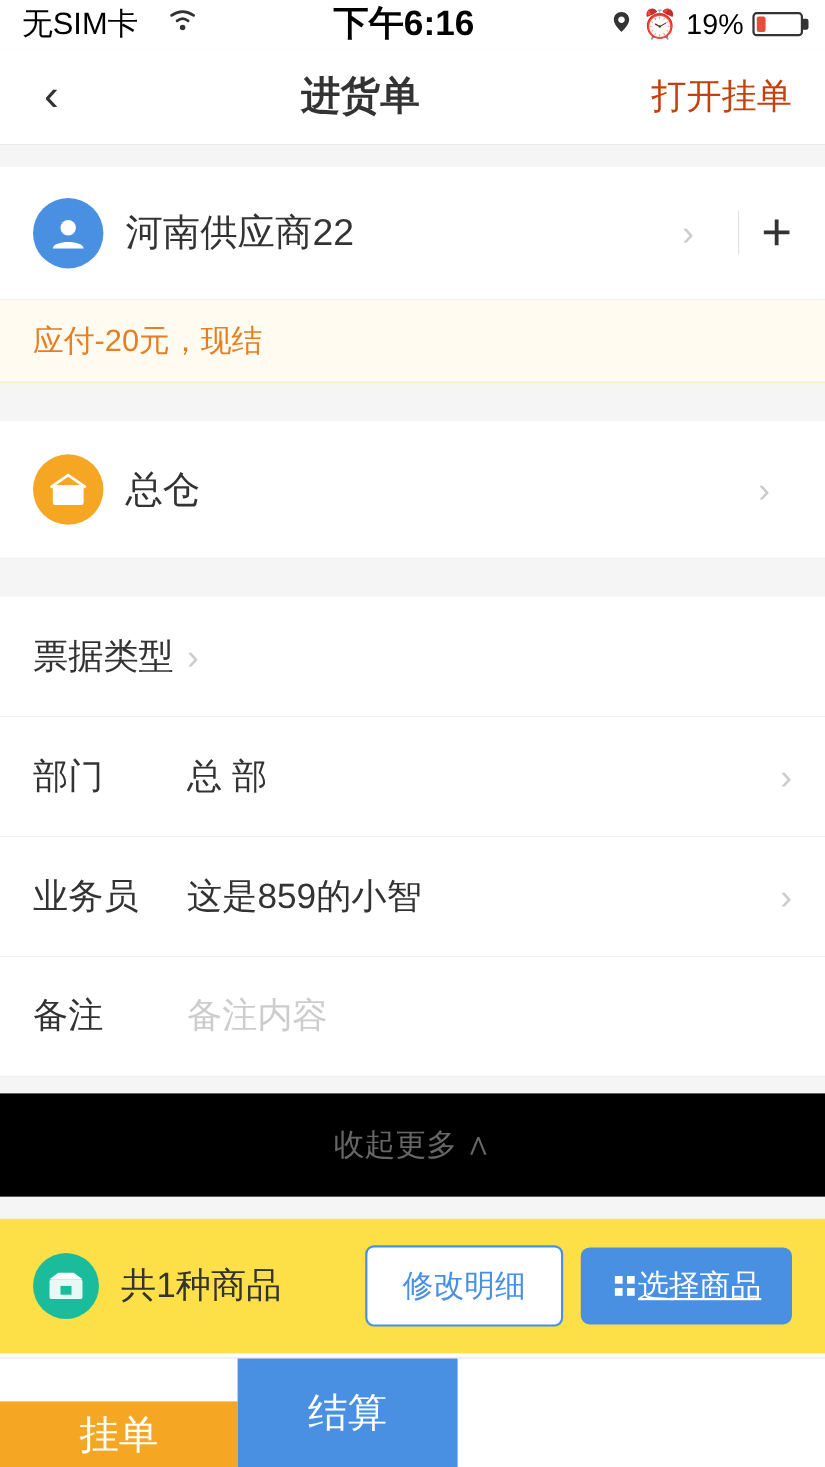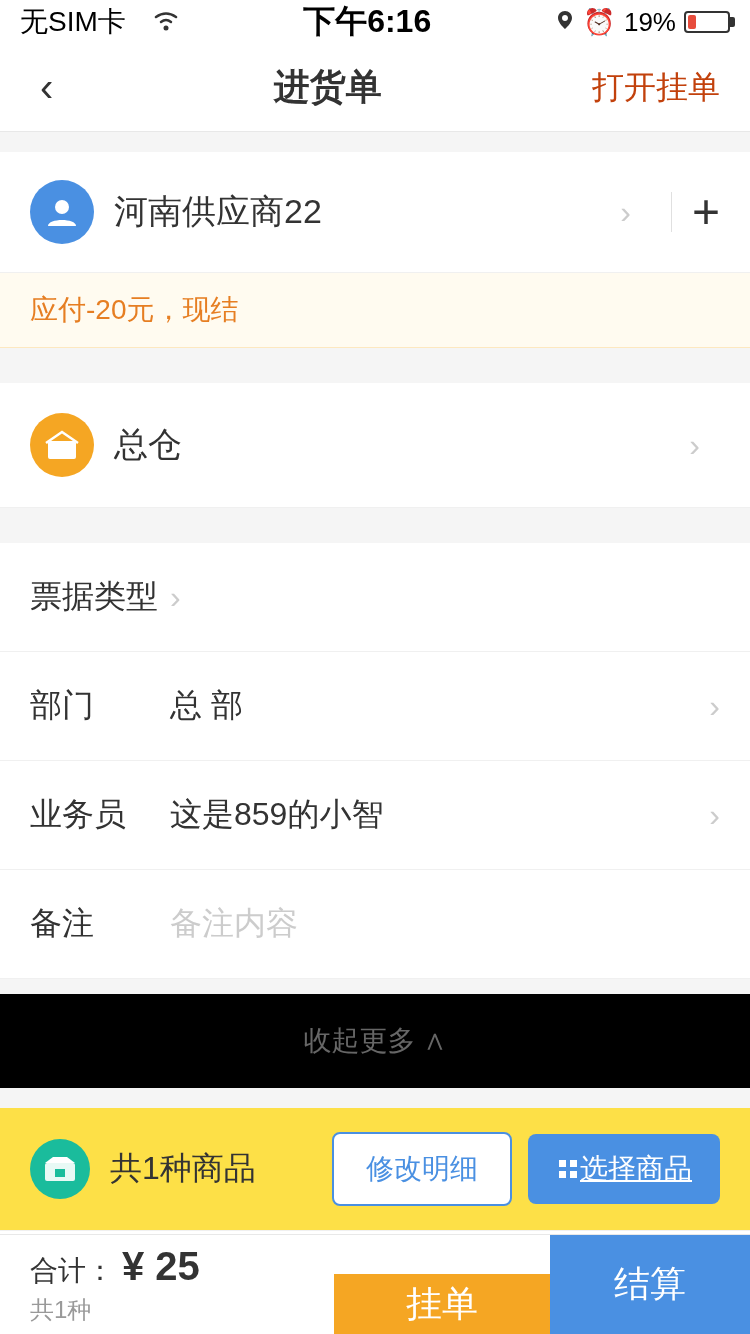--- a/index.html
+++ b/index.html
@@ -17,21 +17,21 @@
     .status-bar {
       background: #fff;
       height: 44px;
       display: flex;
       align-items: center;
       justify-content: space-between;
       padding: 0 20px;
       font-size: 28px;
       font-weight: 500;
     }
-    .status-left { display: flex; align-items: center; gap: 25px; }
+    .status-left { display: flex; gap: 25px; }
     .status-center { font-size: 32px; font-weight: 600; }
     .status-right { display: flex; align-items: center; gap: 8px; font-size: 26px; }
     .battery-icon {
       width: 46px; height: 22px;
       border: 2px solid #333;
       border-radius: 4px;
       position: relative;
       display: flex;
       align-items: center;
       padding: 2px;
@@ -471,22 +471,15 @@
       <span>¥5 x </span>
       <span class="price-highlight">5千克</span>
       <span> = </span>
       <span class="price-highlight">¥25</span>
     </div>
   </div>
   <span class="product-more">···</span>
 </div>
 
 <div class="footer">
-  <div class="footer-total">
-    <div class="total-row">
-      <span class="total-label">合计：</span>
-      <span class="total-amount">¥ 25</span>
-    </div>
-    <div class="total-count">共1种</div>
-  </div>
   <div class="footer-btn-hang">挂单</div>
   <div class="footer-btn-checkout">结算</div>
 </div>
 
 </body></html>

